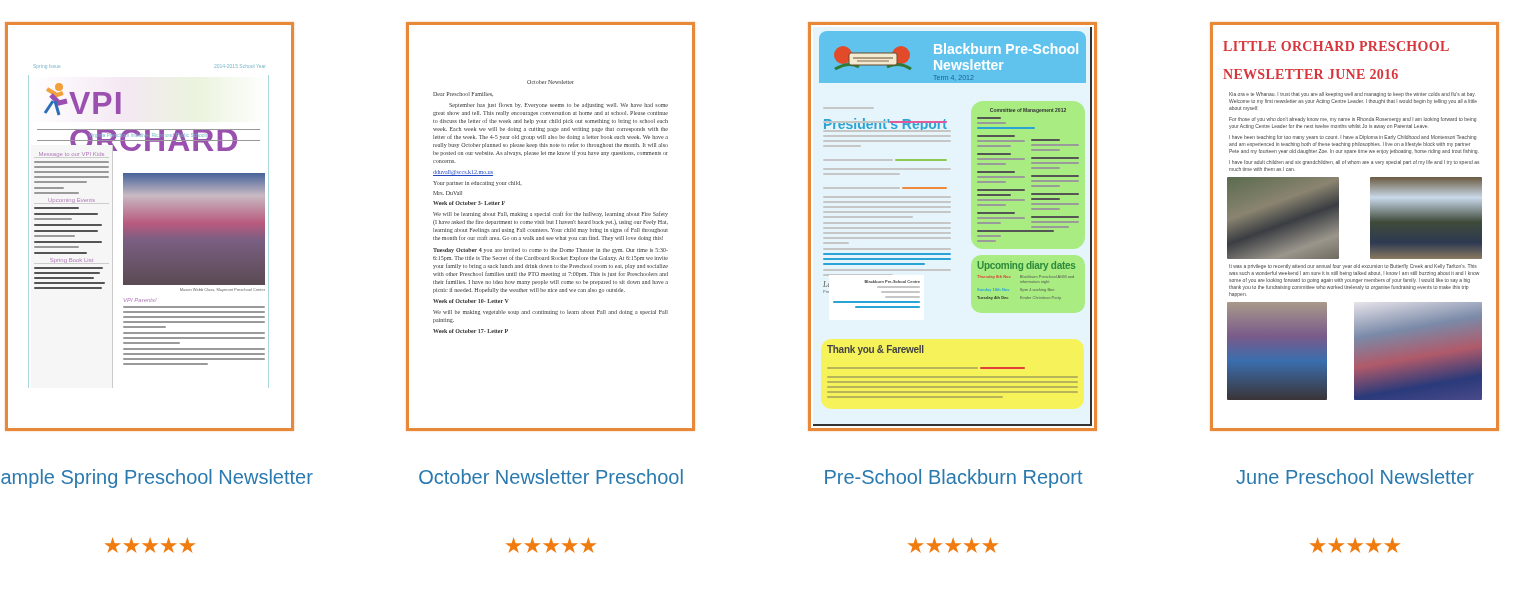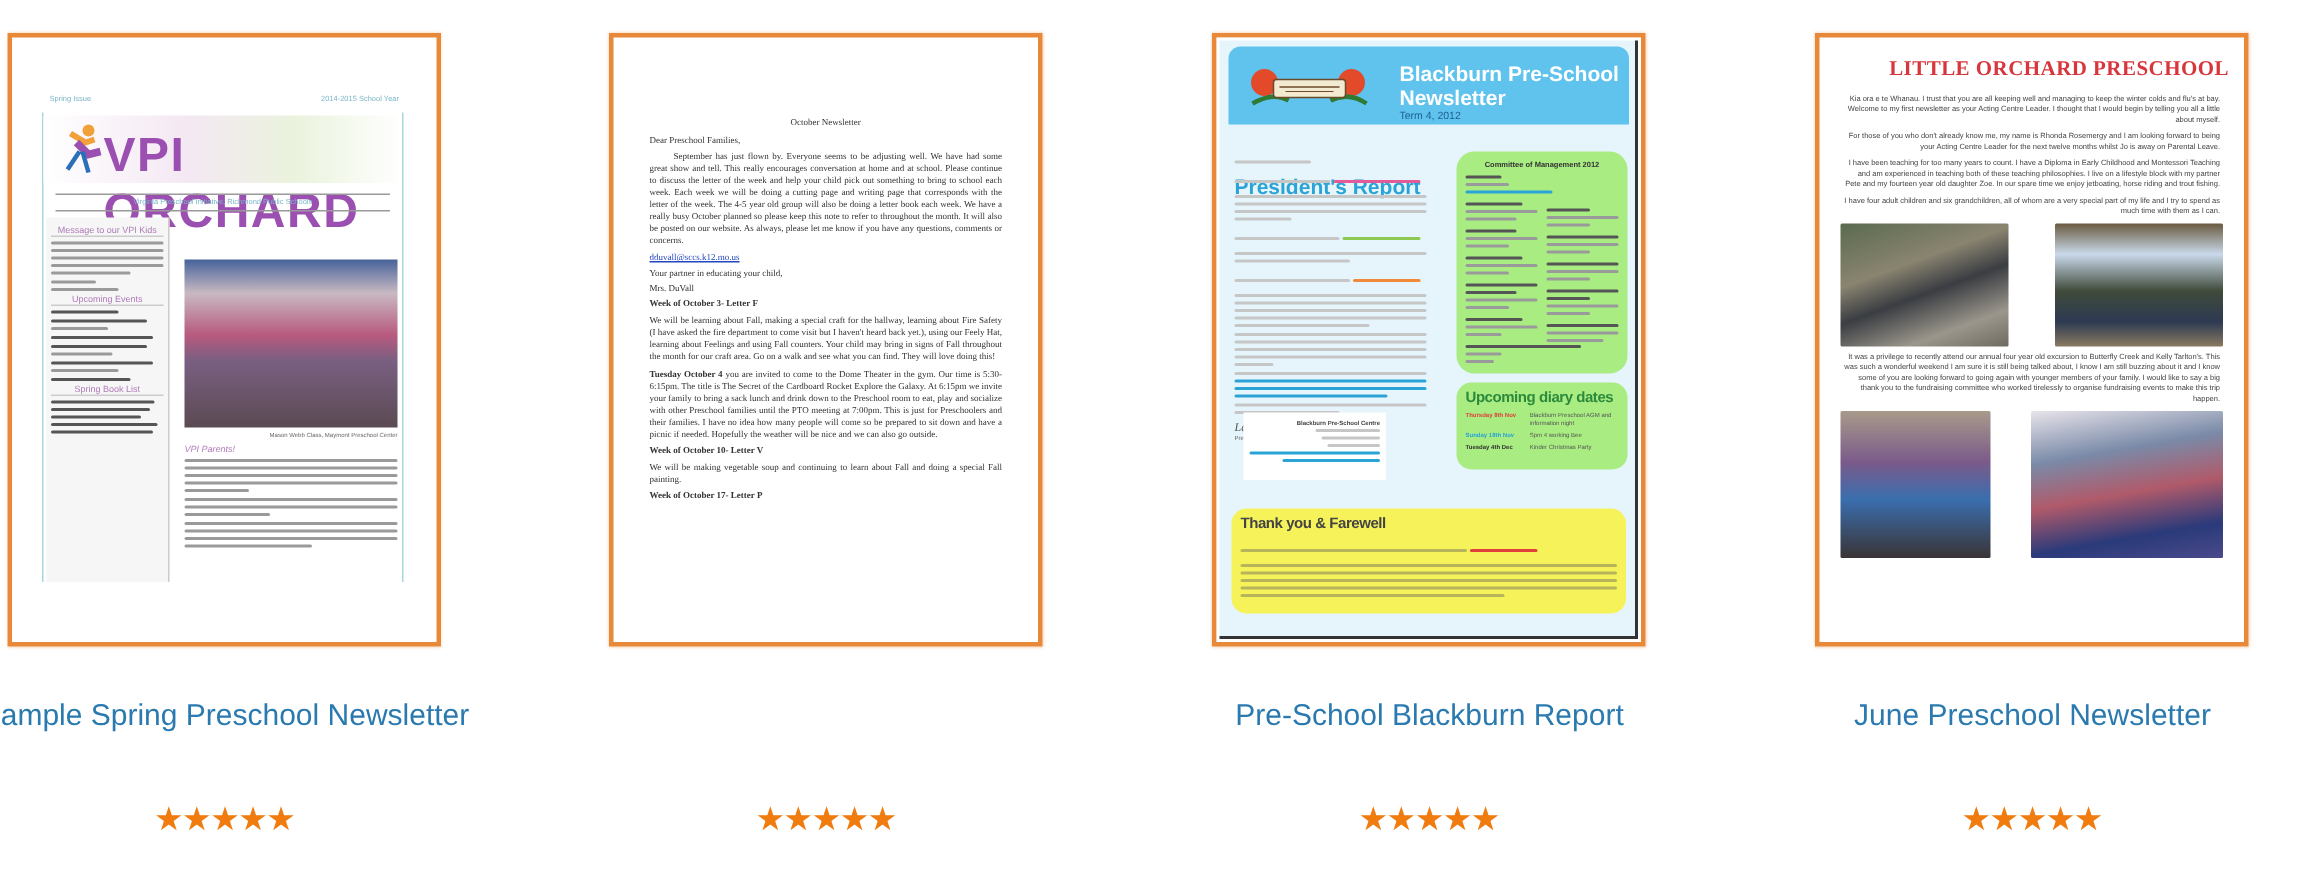--- a/index.html
+++ b/index.html
@@ -58,21 +58,21 @@
   .bb-textcol { position: absolute; top: 82px; left: 12px; width: 128px; }
   .bb-cmte { position: absolute; top: 76px; left: 160px; width: 114px; height: 148px; background: #a8ec82; border-radius: 12px; padding: 6px 6px; }
   .bb-cmte .h { font-size: 5px; font-weight: bold; color: #333; text-align: center; margin-bottom: 4px; }
   .bb-diary { position: absolute; top: 230px; left: 160px; width: 114px; height: 58px; background: #a8ec82; border-radius: 10px; padding: 5px 6px; }
   .bb-diary .h { font-size: 10px; font-weight: bold; color: #2d8a3c; margin-bottom: 3px; letter-spacing: -0.3px; }
   .bb-addr { position: absolute; top: 250px; left: 18px; width: 95px; height: 45px; background: #fff; padding: 4px; }
   .bb-thanks { position: absolute; top: 314px; left: 10px; right: 10px; height: 70px; background: #f6f35a; border-radius: 10px; padding: 5px 6px; }
   .bb-thanks .h { font-size: 10px; font-weight: bold; color: #444; margin-bottom: 3px; letter-spacing: -0.3px; }
 
   
-  .lo { position: absolute; top: 0; left: 0; right: 0; bottom: 0; padding: 8px 10px 0 10px; text-align: right; }
+  .lo { position: absolute; top: 0; left: 0; right: 0; bottom: 0; padding: 8px 10px 0 10px; text-align: left; }
   .lo .t { font-family: "Liberation Serif", serif; color: #d8363c; font-size: 14px; font-weight: bold; line-height: 28px; letter-spacing: 0.3px; }
   .lo .p { font-size: 5px; color: #444; margin: 2px 6px 4px; line-height: 7px; }
   .lo .row { display: flex; justify-content: space-between; margin: 2px 4px 4px; }
   .ph { border-radius: 1px; }
 </style>
 </head>
 <body>
 
 <div class="card" style="left:5px;">
   <div class="thumb">
@@ -150,20 +150,21 @@
       <div class="p">Your partner in educating your child,</div>
       <div class="p">Mrs. DuVall</div>
       <div class="b">Week of October 3- Letter F</div>
       <div class="p" style="text-align:justify;line-height:8px;">We will be learning about Fall, making a special craft for the hallway, learning about Fire Safety (I have asked the fire department to come visit but I haven't heard back yet.), using our Feely Hat, learning about Feelings and using Fall counters. Your child may bring in signs of Fall throughout the month for our craft area. Go on a walk and see what you can find. They will love doing this!</div>
       <div class="p" style="text-align:justify;line-height:8px;"><b>Tuesday October 4</b><span> you are invited to come to the Dome Theater in the gym. Our time is 5:30-6:15pm. The title is The Secret of the Cardboard Rocket Explore the Galaxy. At 6:15pm we invite your family to bring a sack lunch and drink down to the Preschool room to eat, play and socialize with other Preschool families until the PTO meeting at 7:00pm. This is just for Preschoolers and their families. I have no idea how many people will come so be prepared to sit down and have a picnic if needed. Hopefully the weather will be nice and we can also go outside.</span></div>
       <div class="b">Week of October 10- Letter V</div>
       <div class="p" style="text-align:justify;line-height:8px;">We will be making vegetable soup and continuing to learn about Fall and doing a special Fall painting.</div>
       <div class="b">Week of October 17- Letter P</div>
     </div>
   </div>
+  <div class="title">October Newsletter Preschool</div>
   <div class="stars">★★★★★</div>
 </div>
 
 <div class="card" style="left:808px;">
   <div class="thumb">
     <div class="bb">
       <div class="bb-inner"></div>
       <div class="bb-head">
         <svg class="bb-logo" viewBox="0 0 88 34">
           <circle cx="14" cy="14" r="9" fill="#e24a2a"></circle>
@@ -273,20 +274,21 @@
     </div>
   </div>
   <div class="title">Pre-School Blackburn Report</div>
   <div class="stars">★★★★★</div>
 </div>
 
 <div class="card" style="left:1210px;">
   <div class="thumb">
     <div class="lo">
       <div class="t">LITTLE ORCHARD PRESCHOOL</div>
+      <div class="t">NEWSLETTER JUNE 2016</div>
       <div class="p">Kia ora e te Whanau. I trust that you are all keeping well and managing to keep the winter colds and flu's at bay. Welcome to my first newsletter as your Acting Centre Leader. I thought that I would begin by telling you all a little about myself.</div>
       <div class="p">For those of you who don't already know me, my name is Rhonda Rosemergy and I am looking forward to being your Acting Centre Leader for the next twelve months whilst Jo is away on Parental Leave.</div>
       <div class="p">I have been teaching for too many years to count. I have a Diploma in Early Childhood and Montessori Teaching and am experienced in teaching both of these teaching philosophies. I live on a lifestyle block with my partner Pete and my fourteen year old daughter Zoe. In our spare time we enjoy jetboating, horse riding and trout fishing.</div>
       <div class="p">I have four adult children and six grandchildren, all of whom are a very special part of my life and I try to spend as much time with them as I can.</div>
       <div class="row">
         <div class="ph" style="width:112px;height:82px;background:linear-gradient(160deg,#5a6b4e 0%,#8a8470 35%,#3a3d42 55%,#9b968c 80%,#6e6a60 100%);"></div>
         <div class="ph" style="width:112px;height:82px;background:linear-gradient(180deg,#6a5a40 0%,#c9d9ea 25%,#3f4a3a 55%,#2d3a52 80%,#8a7a60 100%);"></div>
       </div>
       <div class="p">It was a privilege to recently attend our annual four year old excursion to Butterfly Creek and Kelly Tarlton's. This was such a wonderful weekend I am sure it is still being talked about, I know I am still buzzing about it and I know some of you are looking forward to going again with younger members of your family. I would like to say a big thank you to the fundraising committee who worked tirelessly to organise fundraising events to make this trip happen.</div>
       <div class="row">

